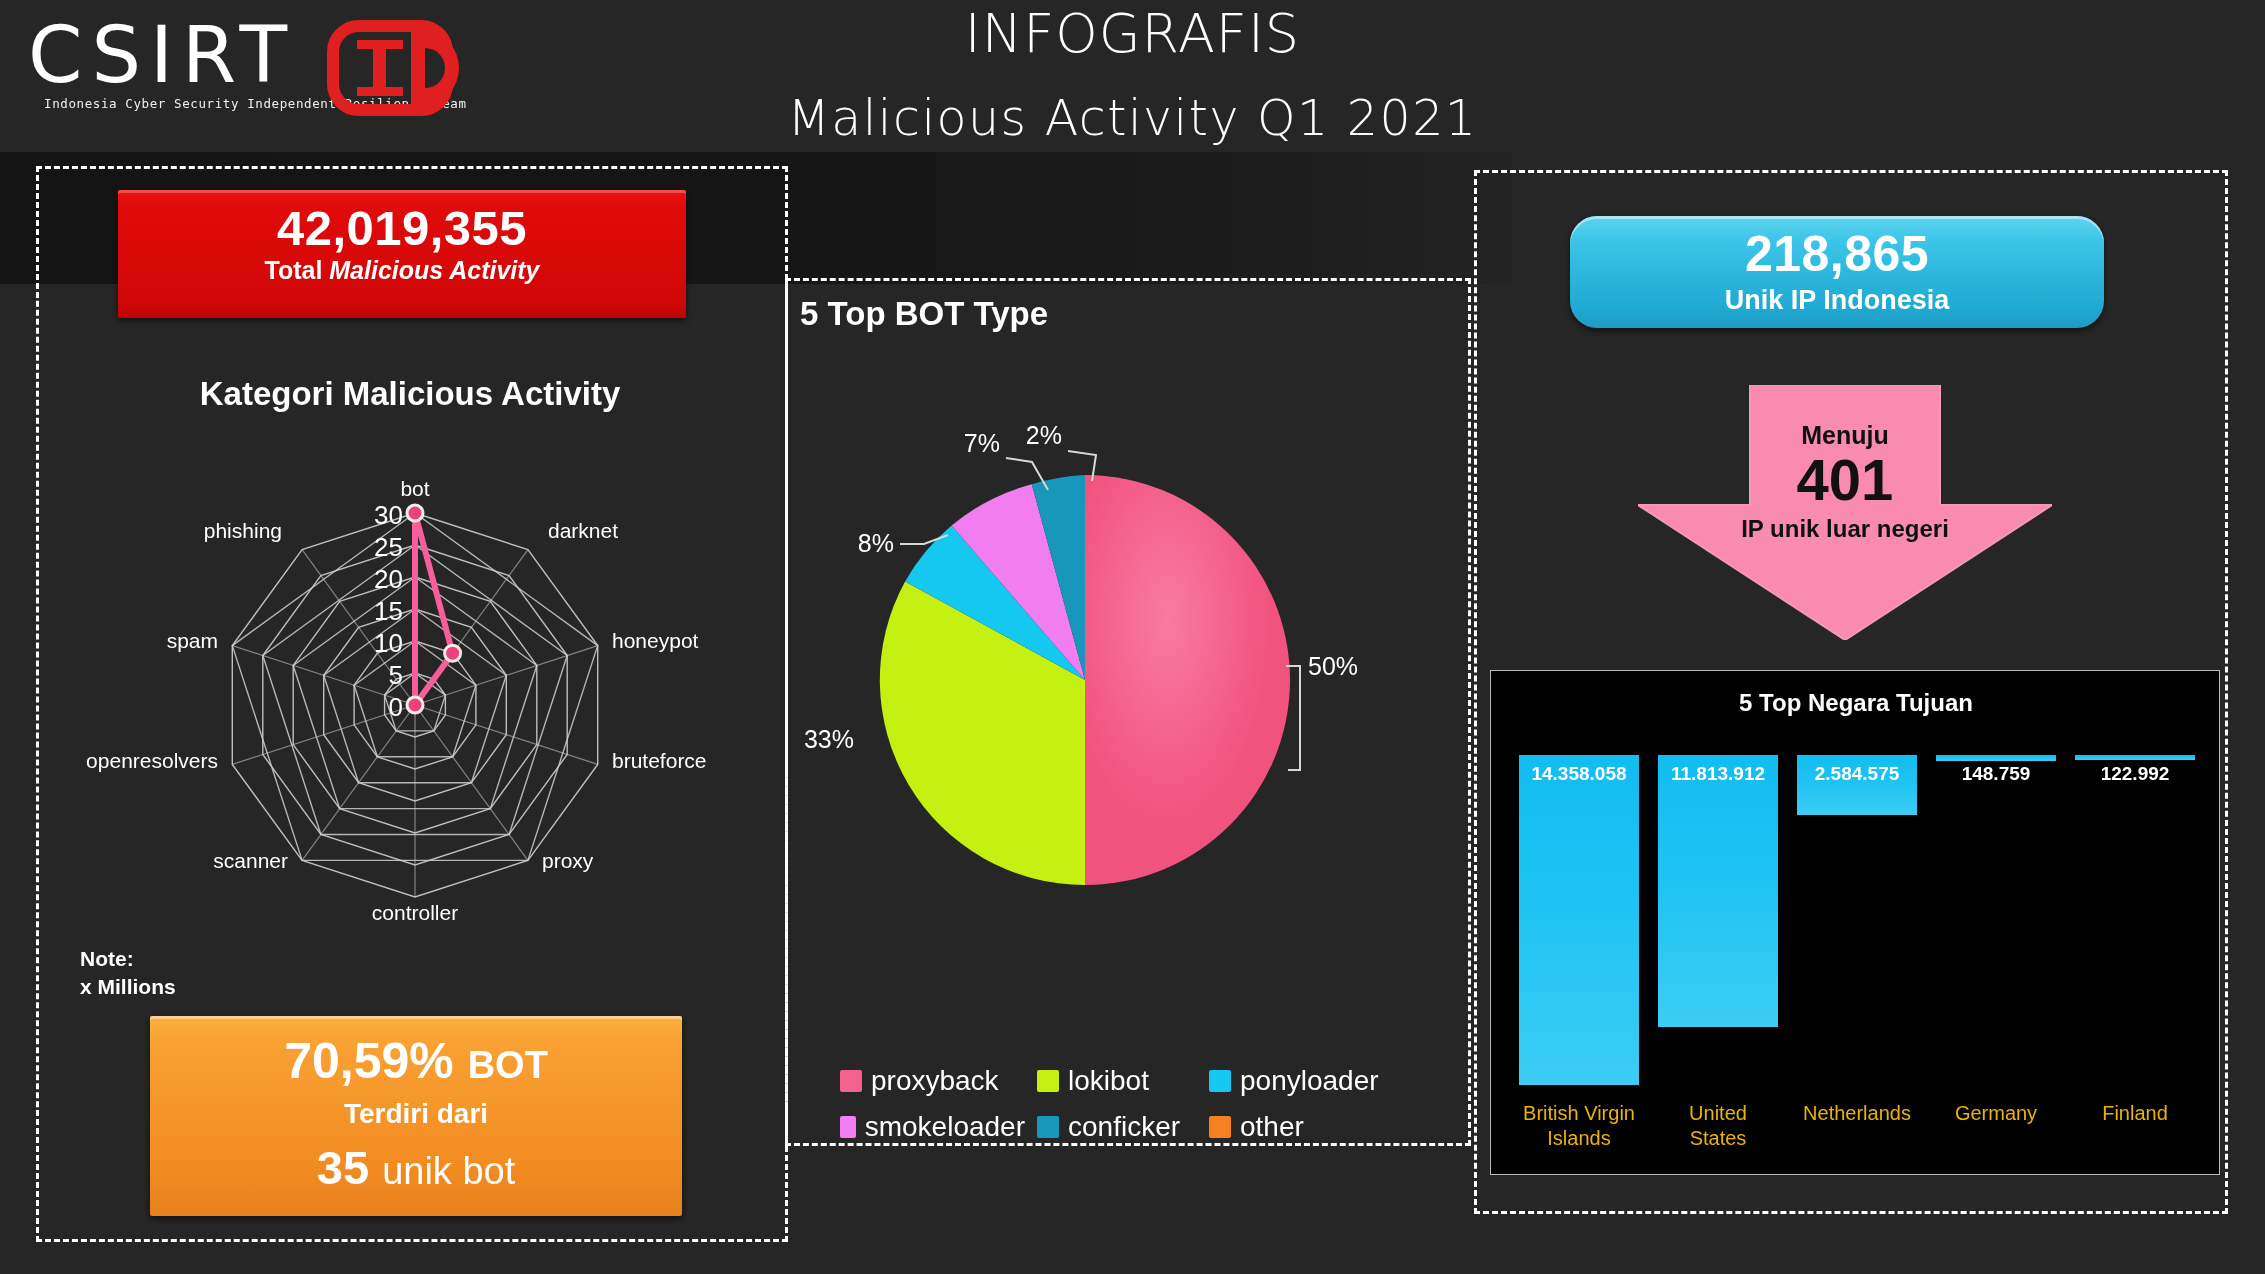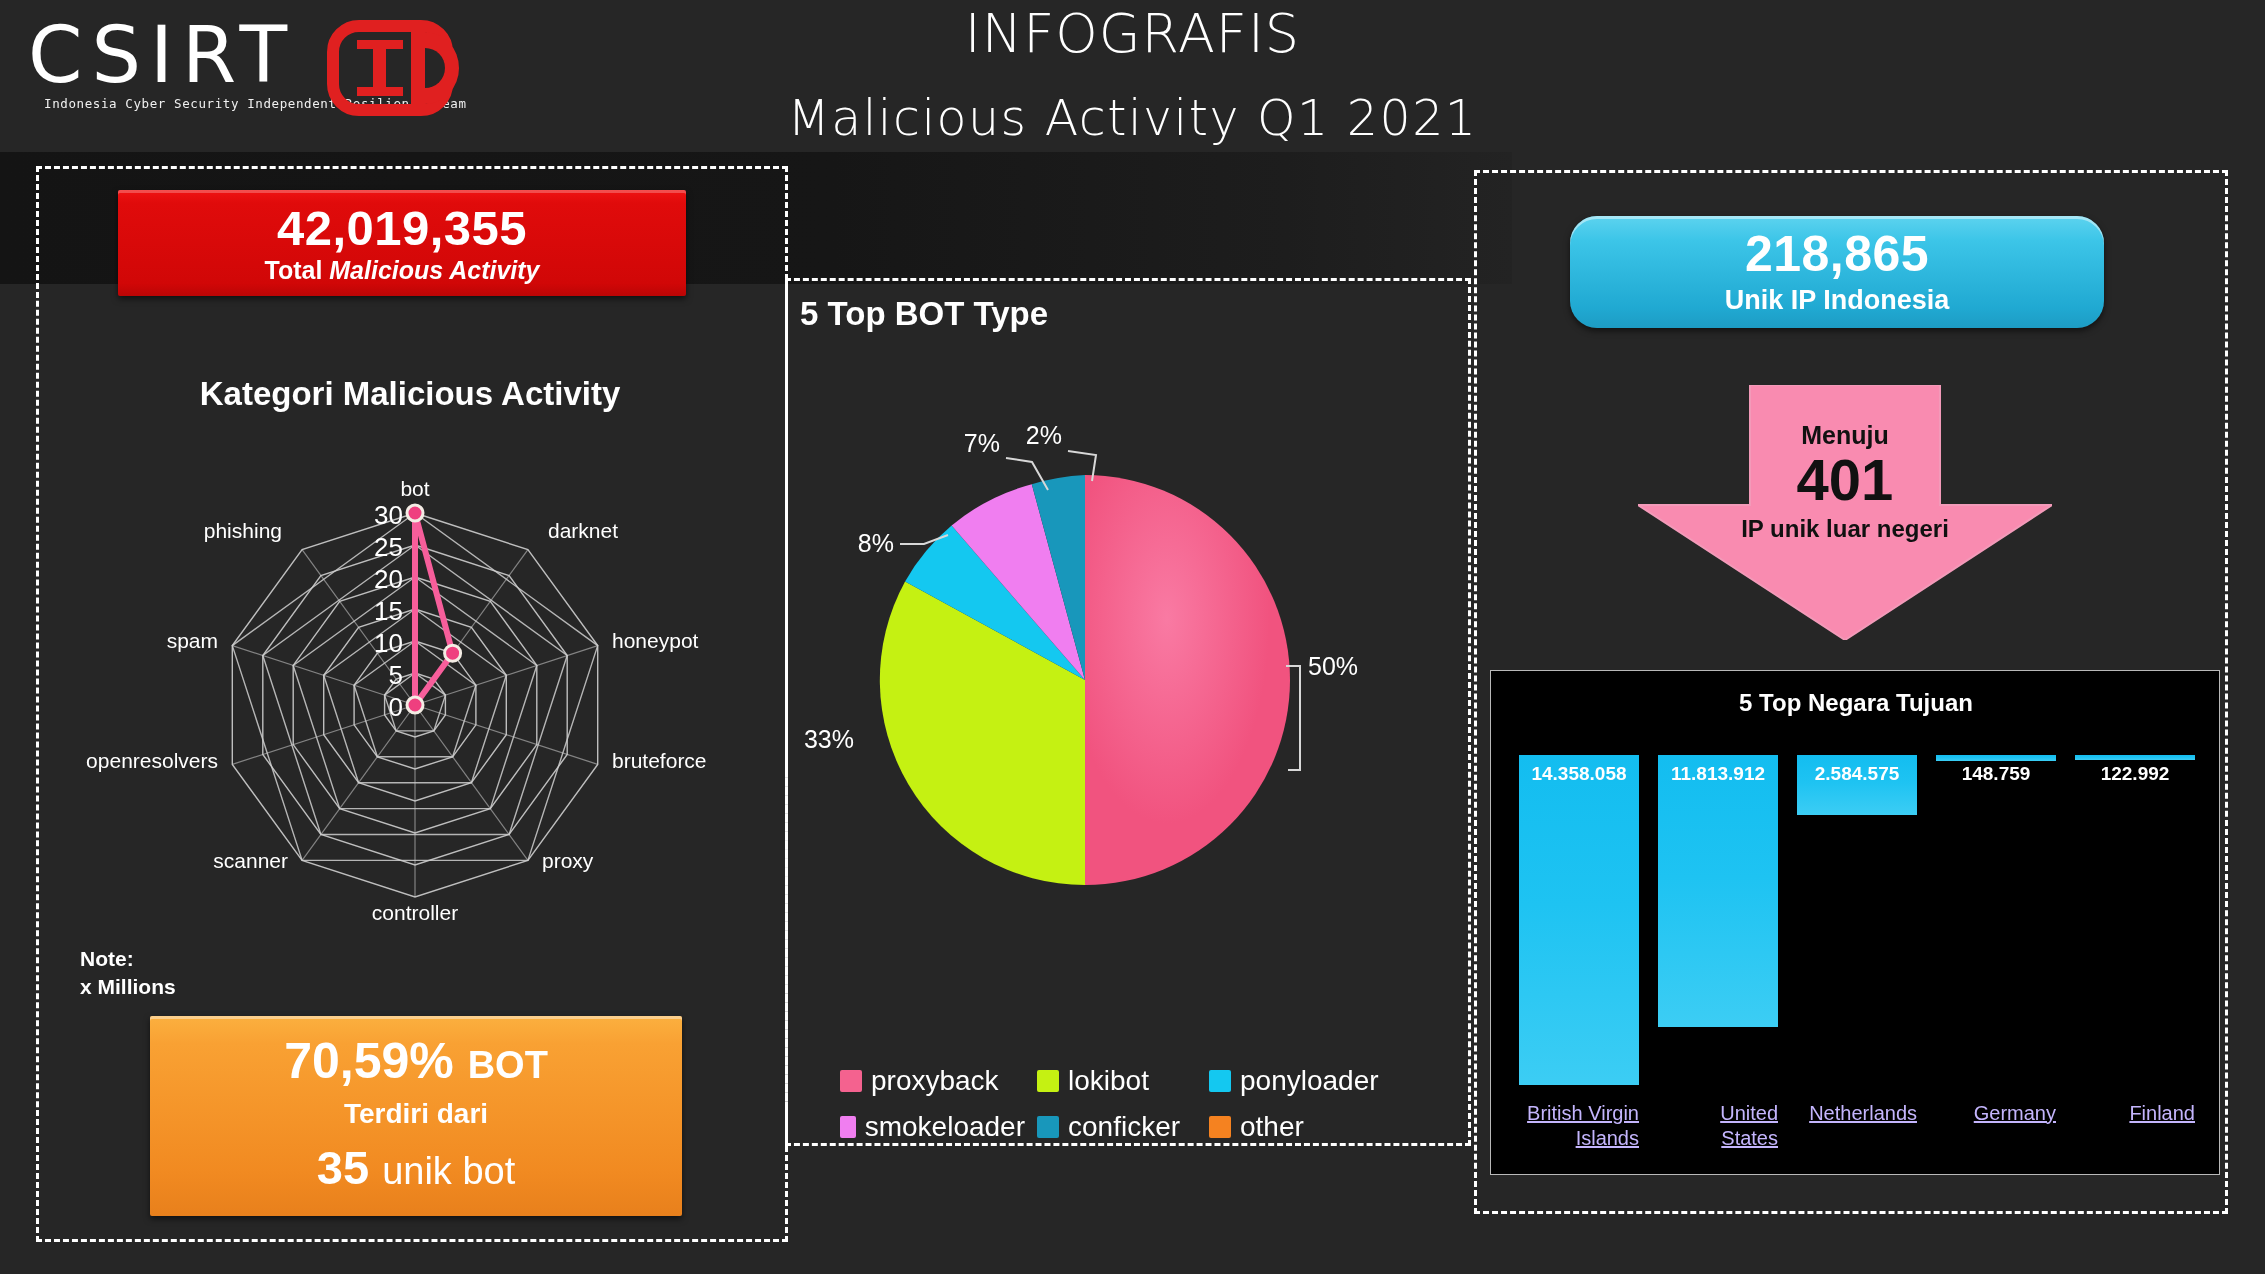--- a/index.html
+++ b/index.html
@@ -50,21 +50,21 @@
     color:#ffffff; font-family:"DejaVu Sans", sans-serif;
   }
   
   .dashpanel { position:absolute; border:3px dashed #ffffff; }
   #panel-left   { left:36px;   top:166px; width:752px;  height:1076px; }
   #panel-middle { left:785px;  top:278px; width:686px;  height:868px; }
   #panel-right  { left:1474px; top:170px; width:754px;  height:1044px; }
   
   .statbox { position:absolute; border-radius:2px; text-align:center; }
   #stat-red {
-    left:118px; top:190px; width:568px; height:106px;
+    left:118px; top:190px; width:568px; height:128px;
     background:linear-gradient(to bottom,#f01313 0%,#e00b0b 12%,#d10707 88%,#bb0505 100%);
     box-shadow:0 3px 6px rgba(0,0,0,.55), inset 0 3px 0 rgba(255,255,255,.25);
   }
   #stat-red .big { font-size:49px; font-weight:bold; line-height:1.05; padding-top:13px; letter-spacing:.5px; }
   #stat-red .small { font-size:25px; font-weight:bold; margin-top:2px; }
   #stat-red .small em { font-style:italic; }
   #stat-blue {
     left:1570px; top:216px; width:534px; height:112px;
     background:linear-gradient(to bottom,#5dd3ef 0%,#3cc5e8 22%,#20a9d2 82%,#1d9cc4 100%);
     box-shadow:0 3px 6px rgba(0,0,0,.55), inset 0 3px 0 rgba(255,255,255,.45);
@@ -126,21 +126,21 @@
     position:absolute; left:28px; top:92px; width:676px; height:330px;
     display:flex; align-items:flex-end; justify-content:space-between;
   }
   .bar-col { width:120px; display:flex; flex-direction:column; align-items:center; justify-content:flex-start; height:330px; }
   .bar-val { font-size:19px; font-weight:bold; color:#ffffff; margin-bottom:-30px; position:relative; z-index:2; }
   .bar-rect { width:100%; background:linear-gradient(to bottom,#13bdf0 0%,#1ec3f2 45%,#3ccdf4 100%); }
   #bar-labels {
     position:absolute; left:28px; top:430px; width:676px;
     display:flex; justify-content:space-between;
   }
-  .bar-lab { width:120px; text-align:right; font-size:20px; color:#c4b5fd; line-height:1.25;text-decoration:underline; }
+  .bar-lab { width:120px; text-align:center; font-size:20px; color:#eab308; line-height:1.25; }
 </style>
 </head>
 <body>
 
 <div id="bg-band-top"></div>
 <div id="bg-band-dark"></div>
 <div id="bg-band-dark2"></div>
 
 <div id="header">
   <div id="logo">

